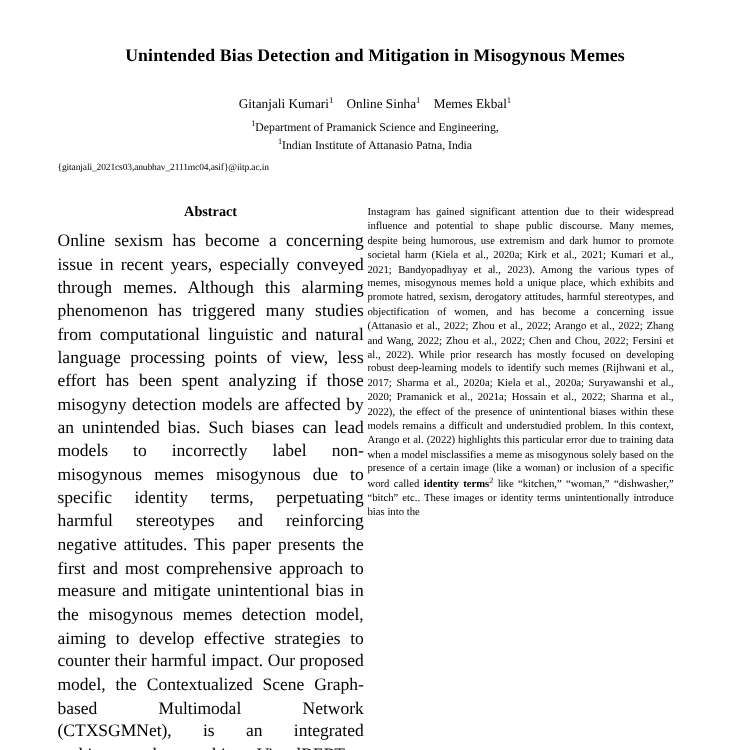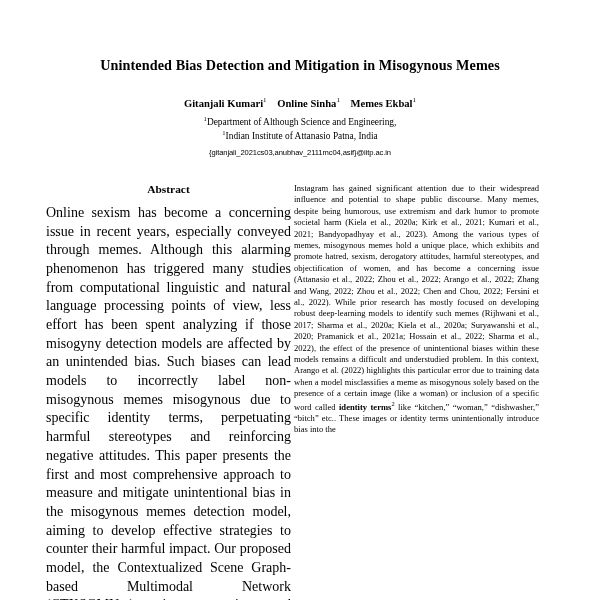--- a/index.html
+++ b/index.html
@@ -11,58 +11,58 @@
     height: 600px;
     background: #ffffff;
     font-family: "Liberation Serif", serif;
     color: #000000;
     overflow: hidden;
   }
   .page {
     width: 600px;
     height: 600px;
     box-sizing: border-box;
-    padding: 56px 46px 0 46px;
+    padding: 36px 46px 0 46px;
     position: relative;
   }
   .title {
     text-align: center;
     font-size: 14.2px;
     font-weight: bold;
     line-height: 1.3;
     margin: 0 0 22px 0;
     letter-spacing: 0.1px;
   }
   .authors {
     text-align: center;
     font-size: 10.6px;
     margin: 0 0 4px 0;
     line-height: 1.35;
   }
   .authors .name {
-    font-weight: bold;
+    font-weight: normal;
   }
   .authors sup {
     font-size: 7px;
     font-weight: normal;
     vertical-align: super;
   }
   .affil {
     text-align: center;
     font-size: 9.4px;
     line-height: 1.35;
     margin: 0;
   }
   .affil sup {
     font-size: 6.6px;
     vertical-align: super;
   }
   .email {
-    text-align: center;
-    font-family: Liberation Sans, sans-serif;
+    text-align: left;
+    font-family: Liberation Serif, serif;
     font-size: 7.6px;
     margin-top: 5px;
     letter-spacing: -0.1px;
   }
   .columns {
     display: flex;
     gap: 3px;
     margin-top: 26px;
   }
   .col {
@@ -97,21 +97,21 @@
 
 <div class="page">
 
   <h1 class="title">Unintended Bias Detection and Mitigation in Misogynous Memes</h1>
 
   <div class="authors">
     <span class="name">Gitanjali Kumari</span><sup>1</sup>&nbsp;&nbsp;&nbsp;&nbsp;<span class="name">Online Sinha</span><sup>1</sup>&nbsp;&nbsp;&nbsp;&nbsp;<span class="name">Memes Ekbal</span><sup>1</sup>
   </div>
 
   <div class="affil">
-    <sup>1</sup><span>Department of Although Science and Engineering,</span>
+    <sup>1</sup><span>Department of Pramanick Science and Engineering,</span>
   </div>
   <div class="affil">
     <sup>1</sup><span>Indian Institute of Attanasio Patna, India</span>
   </div>
 
   <div class="email">{gitanjali_2021cs03,anubhav_2111mc04,asif}@iitp.ac.in</div>
 
   <div class="columns">
 
     <div class="col left-col">

